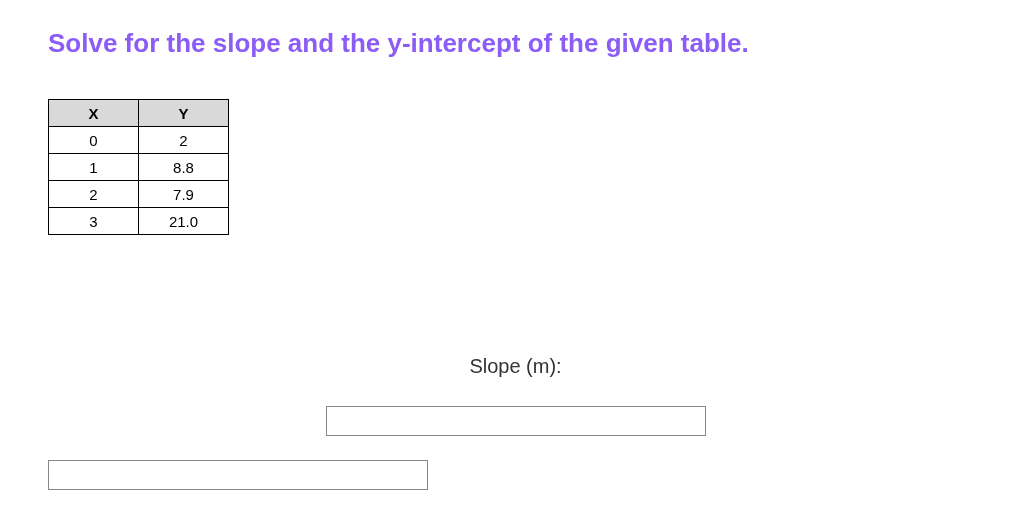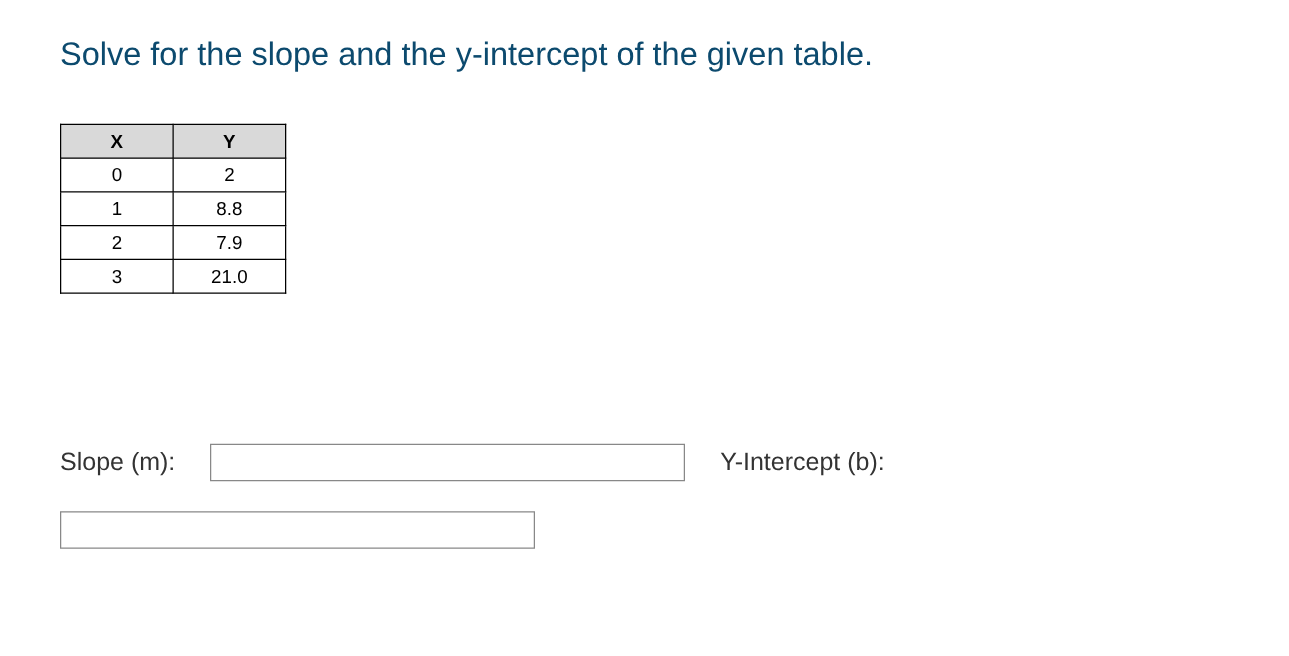--- a/index.html
+++ b/index.html
@@ -9,22 +9,22 @@
     }
     body {
       font-family: Arial, Helvetica, sans-serif;
       background: #fff;
       width: 1031px;
       height: 525px;
       padding: 28px 48px;
     }
     .question-text {
       font-size: 26px;
-      color: #0c4a6e;
-      font-weight: 400;
+      color: #8b5cf6;
+      font-weight: 700;
       margin-bottom: 40px;
     }
     .data-table {
       border-collapse: collapse;
       margin-bottom: 120px;
     }
     .data-table th,
     .data-table td {
       border: 1.5px solid #000;
       text-align: center;
@@ -40,20 +40,21 @@
     }
     .data-table td {
       background: #fff;
       font-weight: 400;
     }
     .answer-row {
       display: flex;
       align-items: center;
       gap: 28px;
       margin-bottom: 24px;
+      flex-direction: column;
     }
     .answer-label {
       font-size: 20px;
       color: #333;
       white-space: nowrap;
     }
     .answer-input {
       border: 1px solid #888;
       height: 30px;
       width: 380px;
@@ -93,18 +94,17 @@
     <tr>
       <td>3</td>
       <td>21.0</td>
     </tr>
   </tbody>
 </table>
 
 <div class="answer-row">
   <span class="answer-label">Slope (m):</span>
   <input type="text" class="answer-input" value="" style="">
-  <span class="answer-label">Y-Intercept (b):</span>
 </div>
 
 <div>
   <input type="text" class="answer-input second-input" value="" style="">
 </div>
 
 </body></html>

